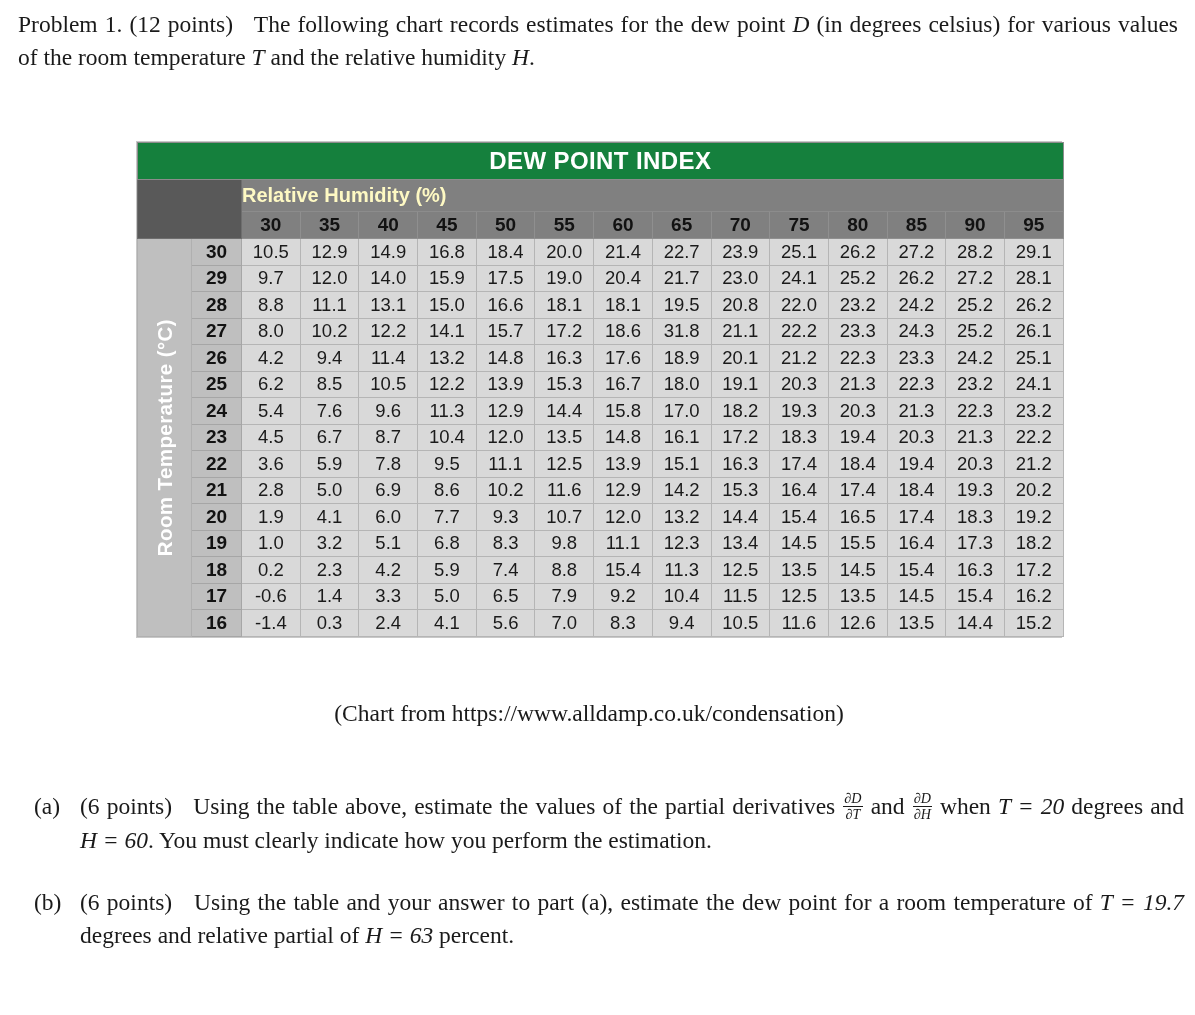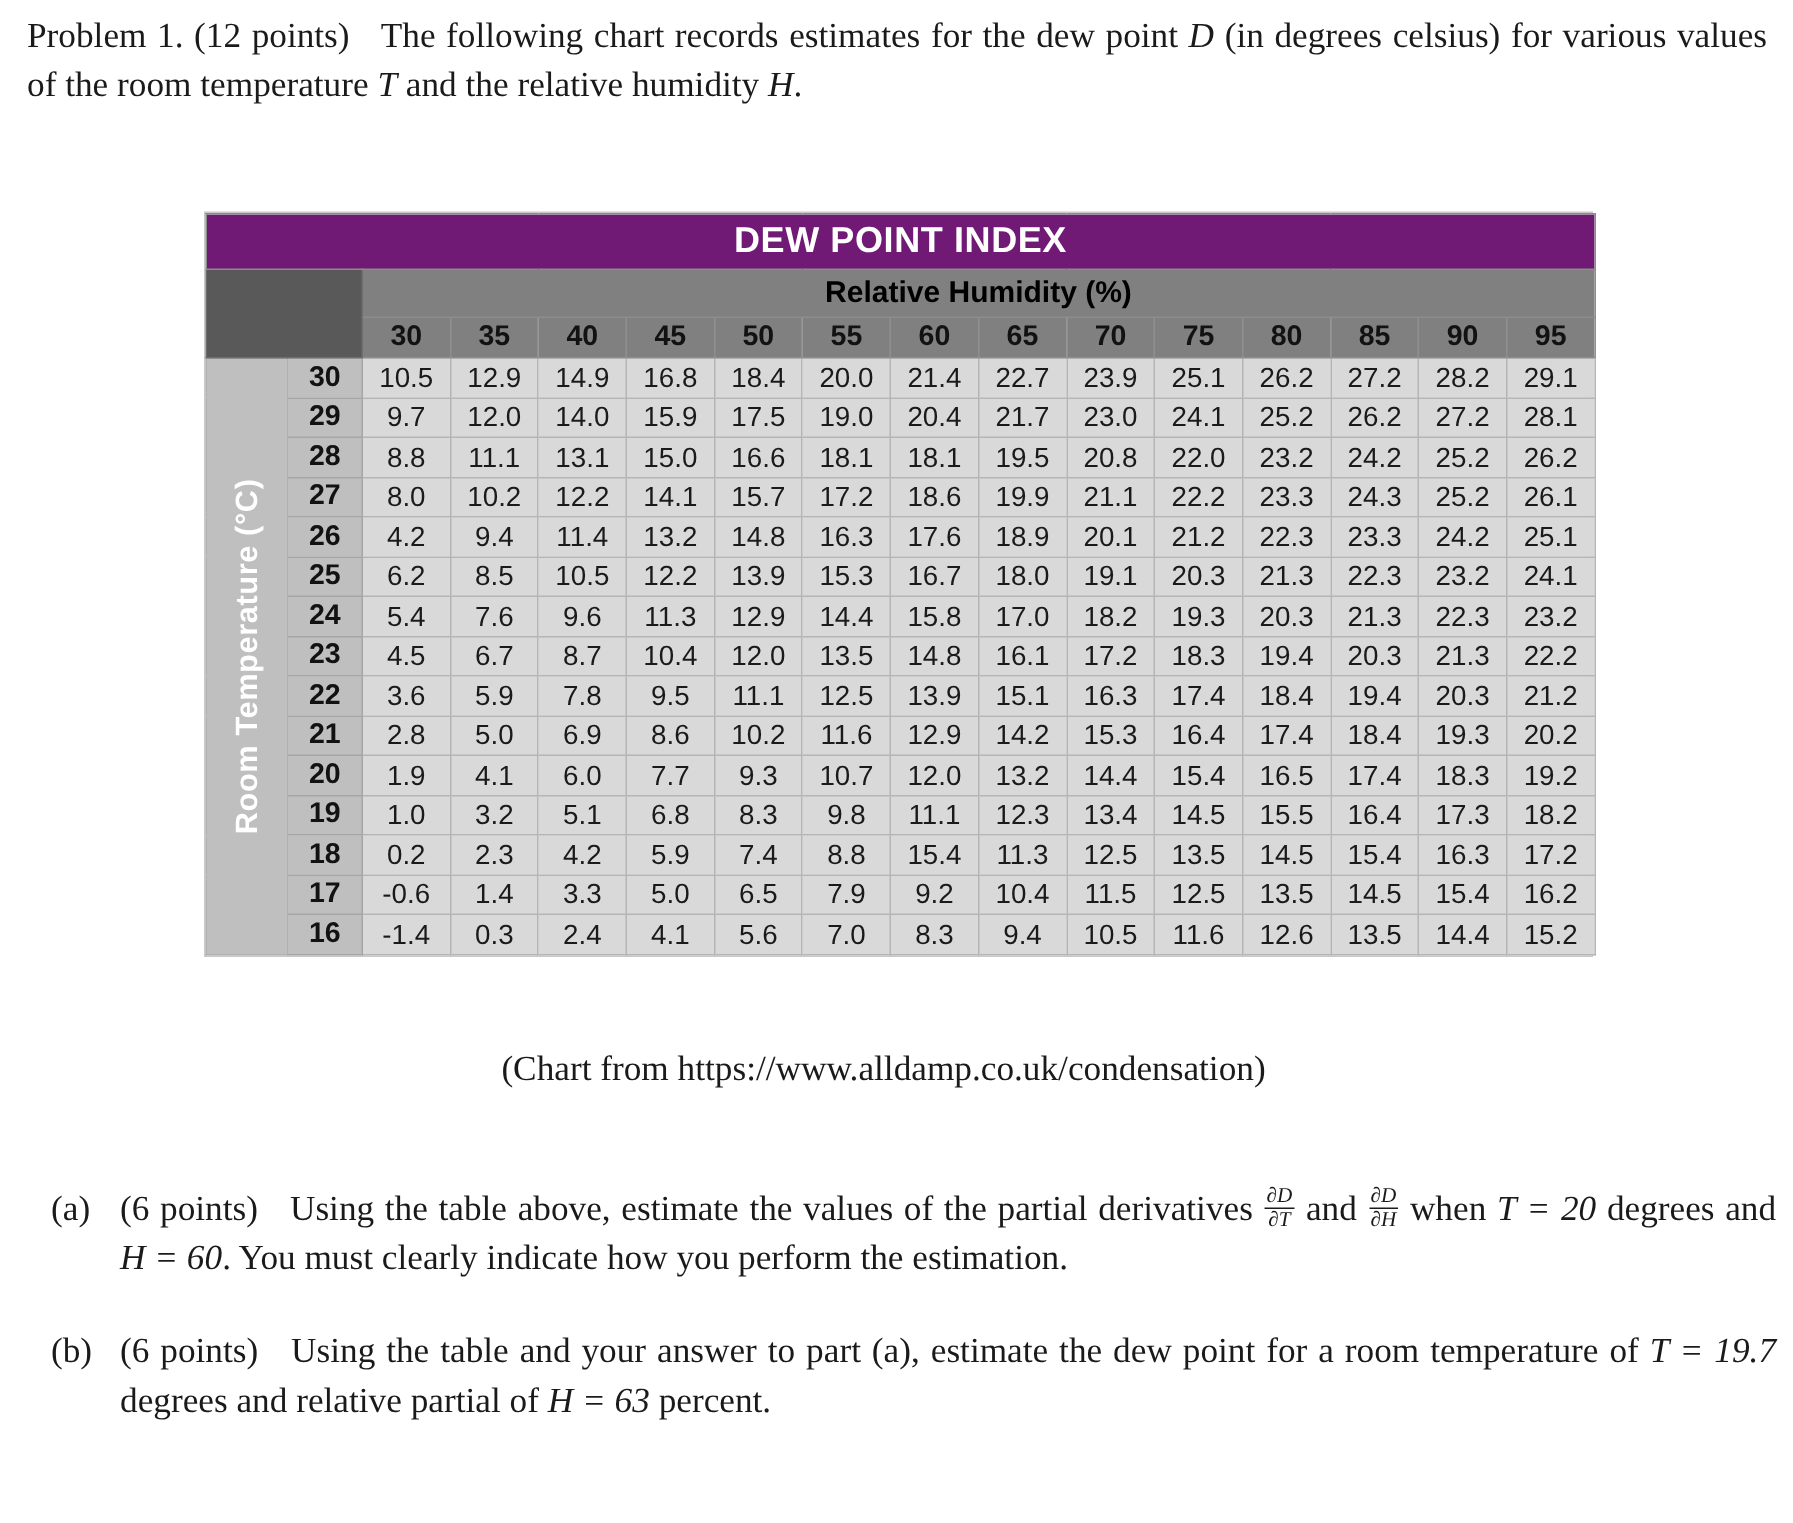--- a/index.html
+++ b/index.html
@@ -50,36 +50,36 @@
   }
   table.dewtable td, table.dewtable th {
     padding: 0;
     margin: 0;
     border: 1px solid #a6a6a6;
     box-sizing: border-box;
   }
 
   
   .title-band {
-    background: #701a75;
+    background: #15803d;
     color: #ffffff;
     font-weight: bold;
     font-size: 24px;
     text-align: center;
     height: 37px;
     letter-spacing: 0.4px;
     border-color: #8c8c8c !important;
   }
   
   .rh-band {
     background: #808080;
-    color: #000000;
+    color: #fef9c3;
     font-weight: bold;
     font-size: 20px;
-    text-align: center;
+    text-align: left;
     height: 32px;
     border-color: #8c8c8c !important;
   }
   
   .corner-dark {
     background: #595959;
     border-color: #6e6e6e !important;
   }
   
   .h-head {
@@ -290,21 +290,21 @@
         </tr>
         <tr>
           <td class="t-head">27</td>
           <td class="d-cell">8.0</td>
           <td class="d-cell">10.2</td>
           <td class="d-cell">12.2</td>
           <td class="d-cell">14.1</td>
           <td class="d-cell">15.7</td>
           <td class="d-cell">17.2</td>
           <td class="d-cell">18.6</td>
-          <td class="d-cell">19.9</td>
+          <td class="d-cell">31.8</td>
           <td class="d-cell">21.1</td>
           <td class="d-cell">22.2</td>
           <td class="d-cell">23.3</td>
           <td class="d-cell">24.3</td>
           <td class="d-cell">25.2</td>
           <td class="d-cell">26.1</td>
         </tr>
         <tr>
           <td class="t-head">26</td>
           <td class="d-cell">4.2</td>

